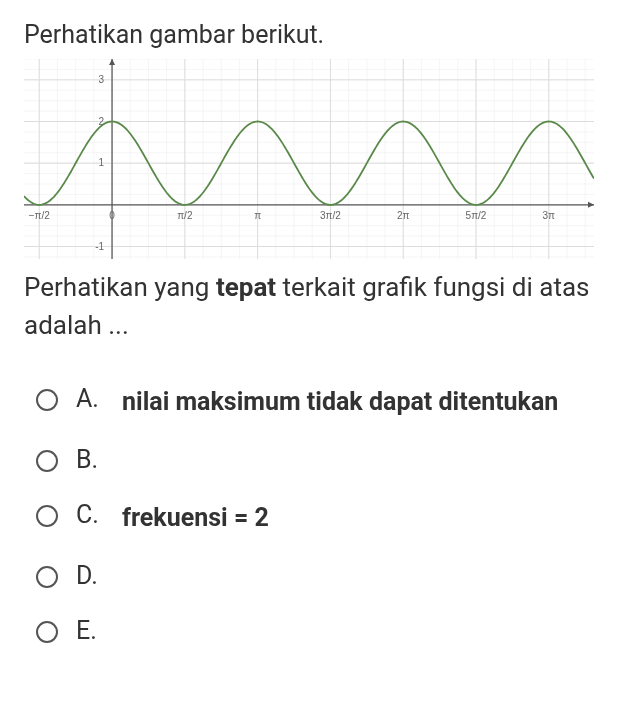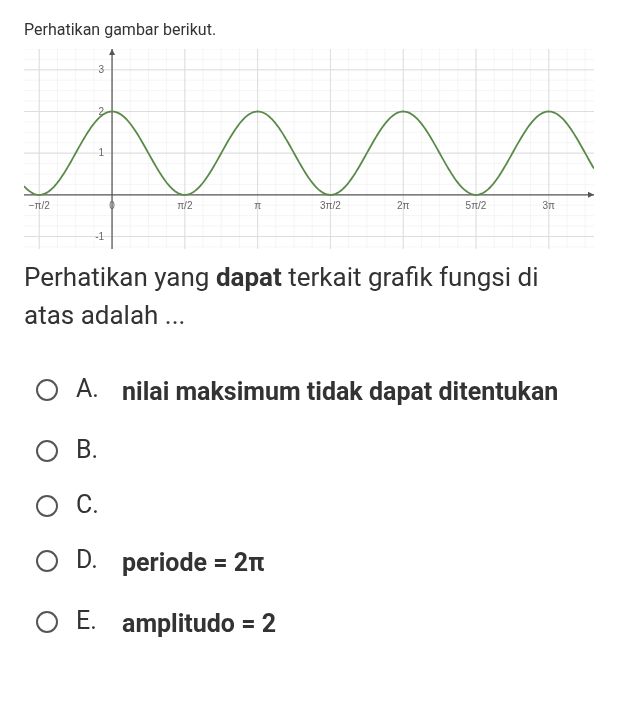--- a/index.html
+++ b/index.html
@@ -5,21 +5,21 @@
     * { box-sizing: border-box; margin: 0; padding: 0; }
     body {
       font-family: -apple-system, BlinkMacSystemFont, 'Segoe UI', Roboto, sans-serif;
       width: 617px;
       height: 726px;
       padding: 20px 24px;
       color: #333;
       background: #fff;
     }
     .question-text {
-      font-size: 16px;
+      font-size: 25px;
       font-weight: 400;
       color: #333;
       margin-bottom: 10px;
     }
     .chart-box {
       width: 570px;
       height: 200px;
       position: relative;
       margin-bottom: 10px;
     }
@@ -148,40 +148,39 @@
       <text x="452.01378303784185" y="159.83333333333331" font-size="10" text-anchor="middle" fill="#666" font-family="sans-serif">5π/2</text>
       <text x="524.8067835478492" y="159.83333333333331" font-size="10" text-anchor="middle" fill="#666" font-family="sans-serif">3π</text>
       <text x="80.04878048780486" y="190.5" font-size="10" text-anchor="end" fill="#666" font-family="sans-serif">-1</text>
       <text x="80.04878048780486" y="107.16666666666667" font-size="10" text-anchor="end" fill="#666" font-family="sans-serif">1</text>
       <text x="80.04878048780486" y="65.5" font-size="10" text-anchor="end" fill="#666" font-family="sans-serif">2</text>
       <text x="80.04878048780486" y="23.833333333333314" font-size="10" text-anchor="end" fill="#666" font-family="sans-serif">3</text>
     </svg>
 </div>
 
 <div class="follow-text">
-  <span>Perhatikan yang </span><b>dapat</b><span> terkait grafik fungsi di atas adalah ...</span>
+  <span>Perhatikan yang </span><b>tepat</b><span> terkait grafik fungsi di atas adalah ...</span>
 </div>
 
 <div class="options" id="options">
     <div class="option-row">
       <div class="radio"></div>
       <div class="option-letter">A.</div>
       <div class="option-text">nilai maksimum tidak dapat ditentukan</div>
     </div>
     <div class="option-row">
       <div class="radio"></div>
       <div class="option-letter">B.</div>
     </div>
     <div class="option-row">
       <div class="radio"></div>
       <div class="option-letter">C.</div>
+      <div class="option-text">frekuensi = 2</div>
     </div>
     <div class="option-row">
       <div class="radio"></div>
       <div class="option-letter">D.</div>
-      <div class="option-text">periode = 2π</div>
     </div>
     <div class="option-row">
       <div class="radio"></div>
       <div class="option-letter">E.</div>
-      <div class="option-text">amplitudo = 2</div>
     </div>
   </div>
 
 </body></html>

